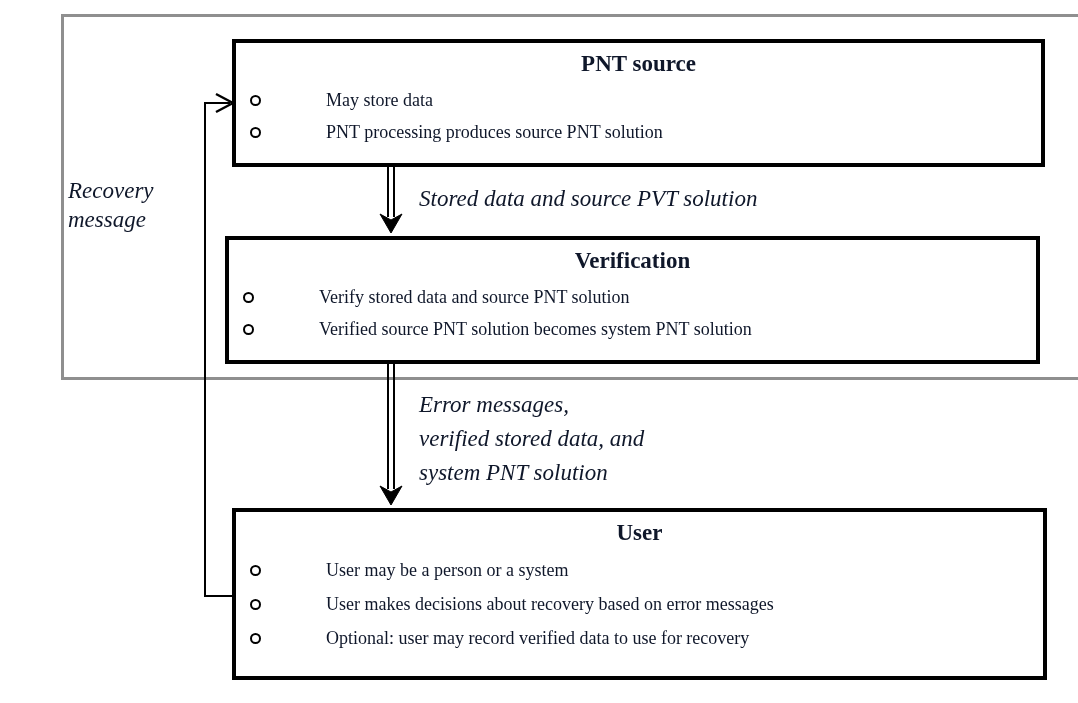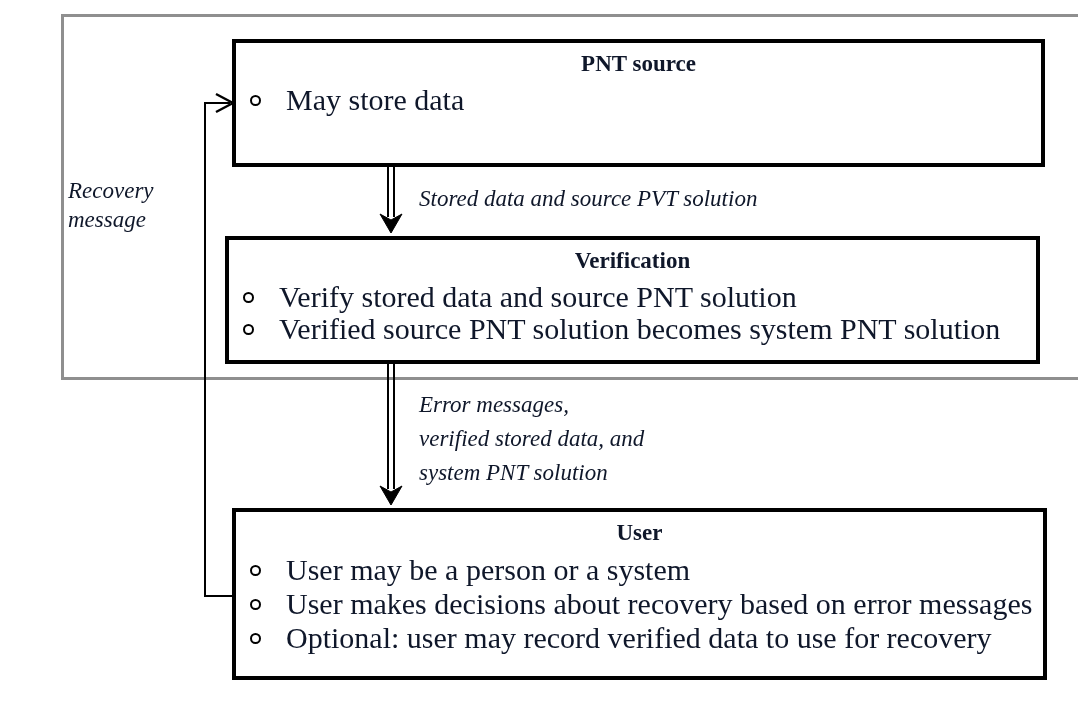--- a/index.html
+++ b/index.html
@@ -34,22 +34,23 @@
     text-align: center;
     font-weight: bold;
     font-size: 23px;
     line-height: 30px;
     margin-top: 6px;
   }
   ul.bullets { list-style: none; margin: 5px 0 0 0; padding: 0; }
   .bullet-row {
     display: flex;
     align-items: center;
-    font-size: 30px;
+    font-size: 18px;
     line-height: 32px;
+    gap: 40px;
   }
   .box-user .bullet-row { line-height: 34px; }
   .ring {
     display: inline-block;
     width: 7px; height: 7px;
     border: 2px solid #000;
     border-radius: 50%;
     margin: 0 25px 0 14px;
     flex: none;
   }
@@ -96,20 +97,24 @@
     </g>
   </svg>
 
   <div class="box box-pnt-source">
     <div class="box-title">PNT source</div>
     <ul class="bullets">
       <li class="bullet-row">
         <span class="ring"></span>
         <span class="bullet-text">May store data</span>
       </li>
+      <li class="bullet-row">
+        <span class="ring"></span>
+        <span class="bullet-text">PNT processing produces source PNT solution</span>
+      </li>
     </ul>
   </div>
 
   <div class="box box-verification">
     <div class="box-title">Verification</div>
     <ul class="bullets">
       <li class="bullet-row">
         <span class="ring"></span>
         <span class="bullet-text">Verify stored data and source PNT solution</span>
       </li>

